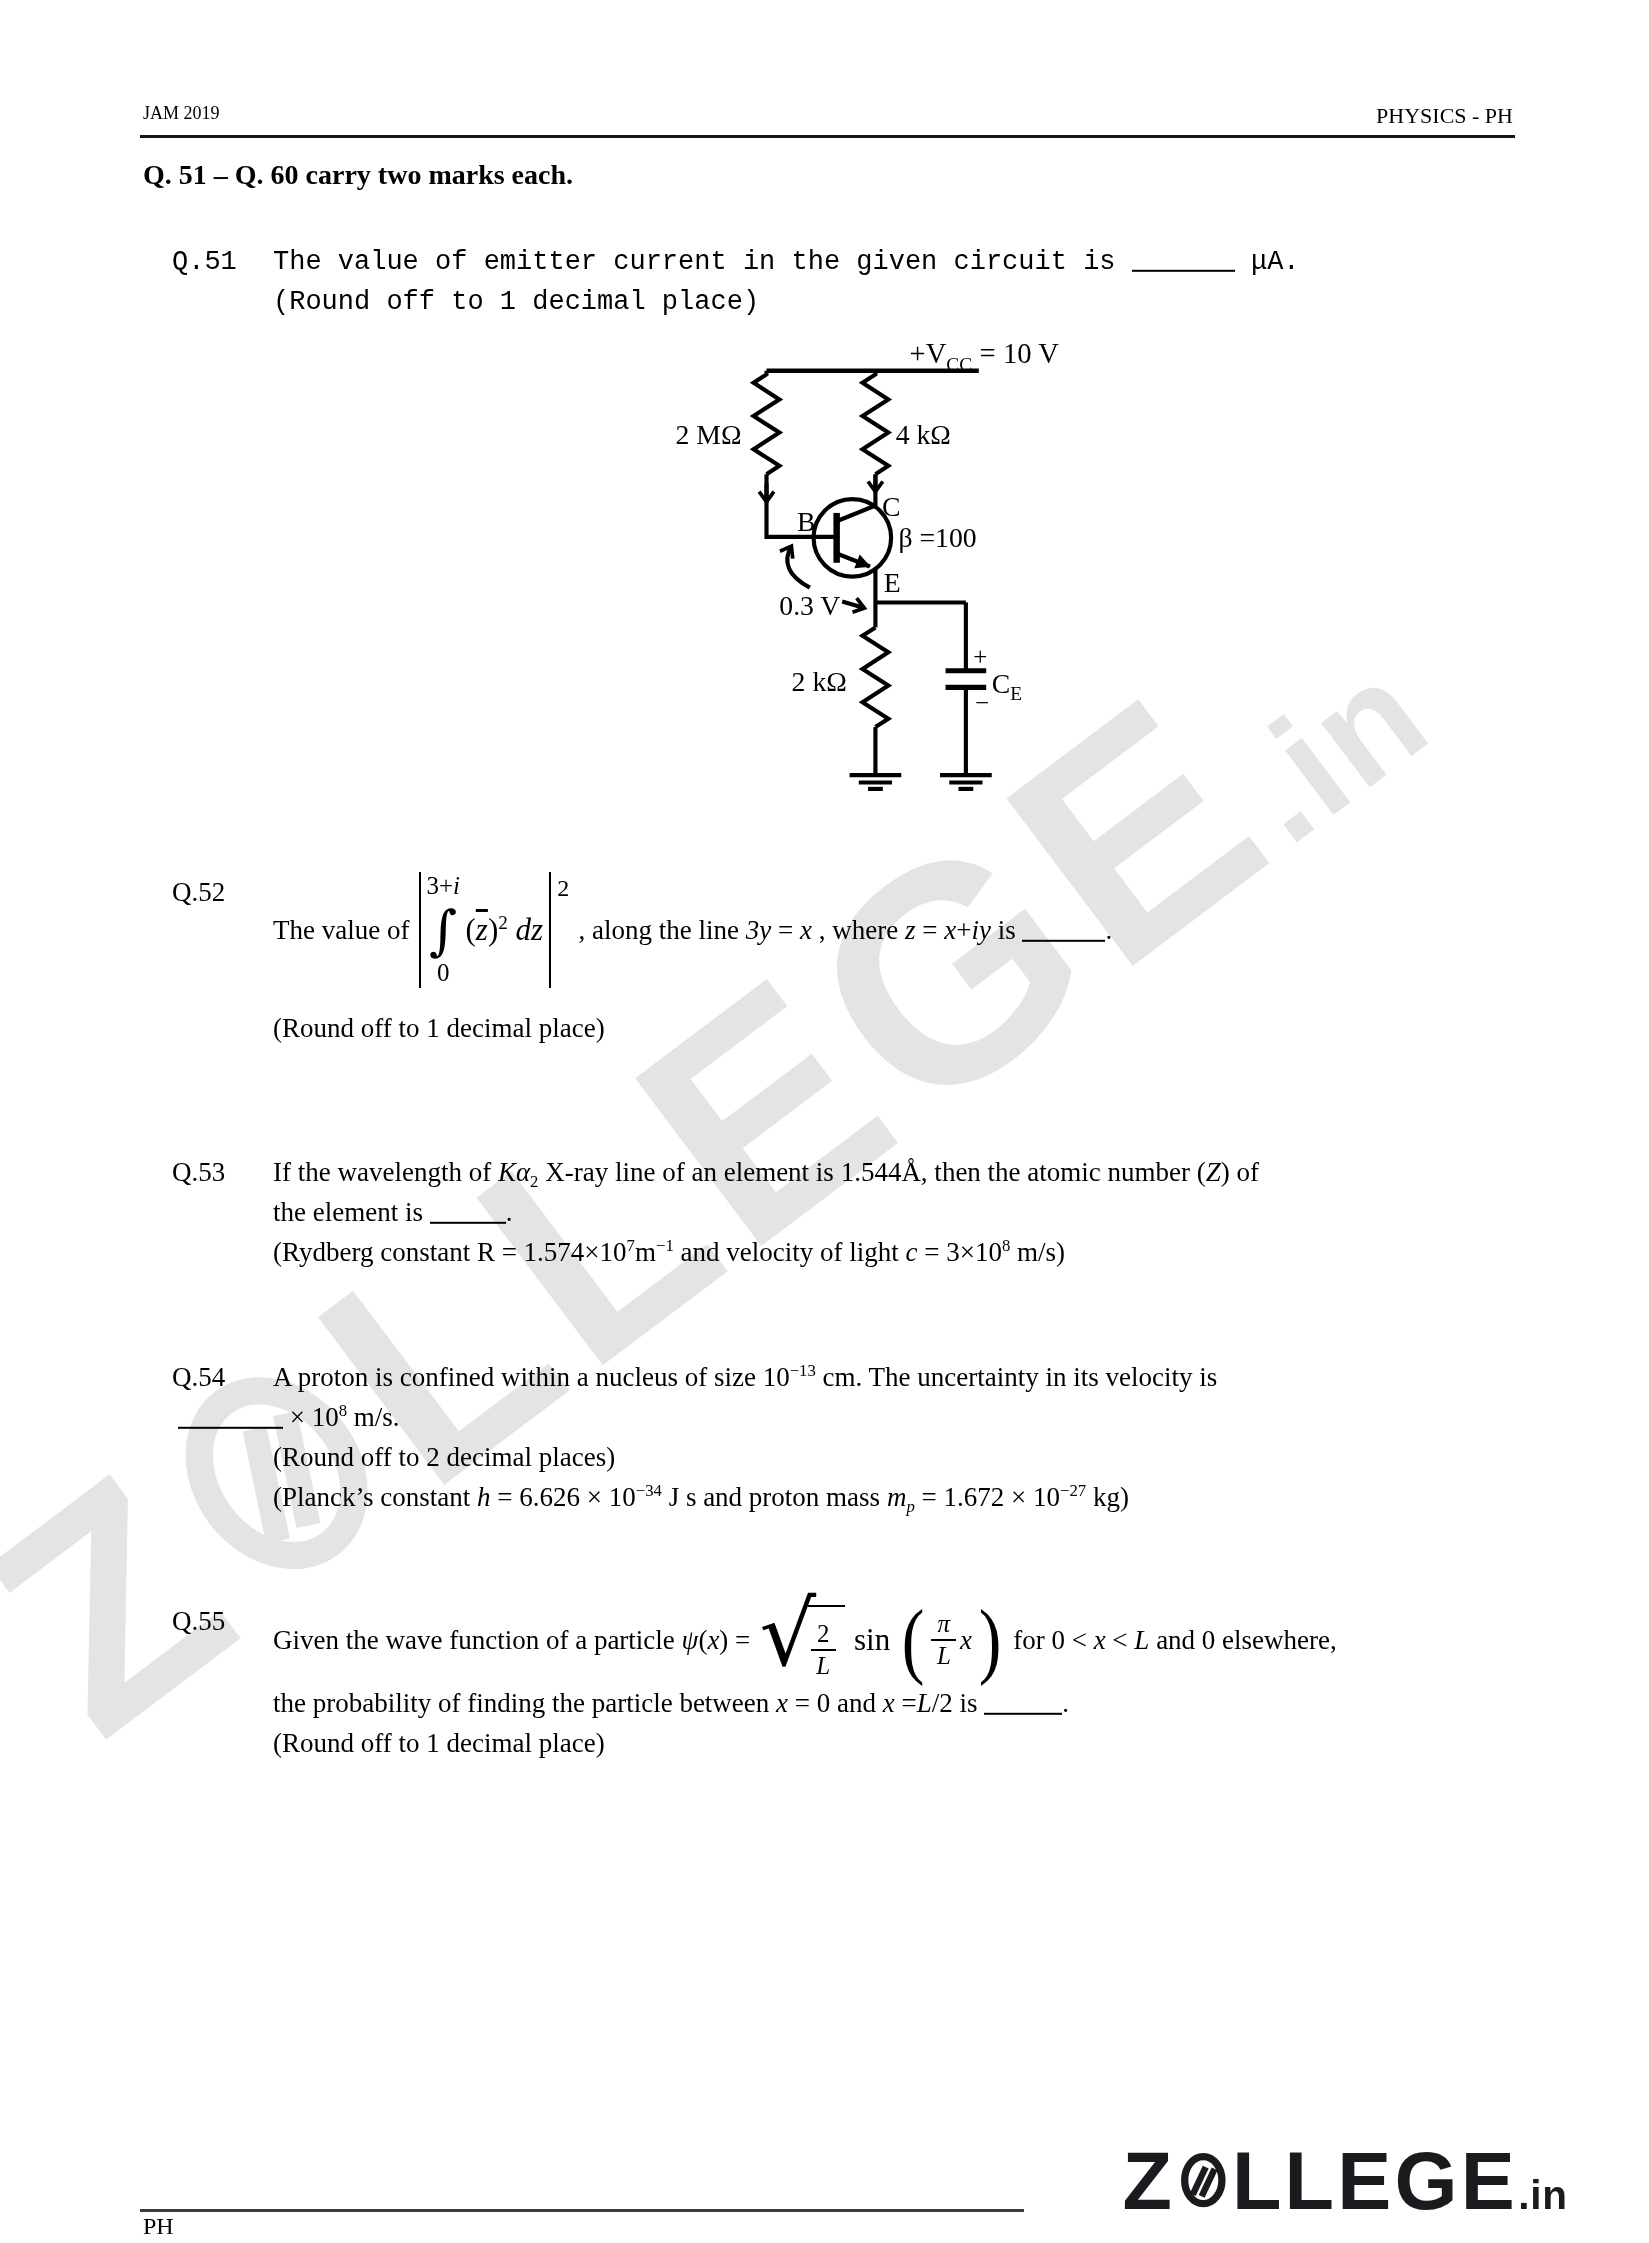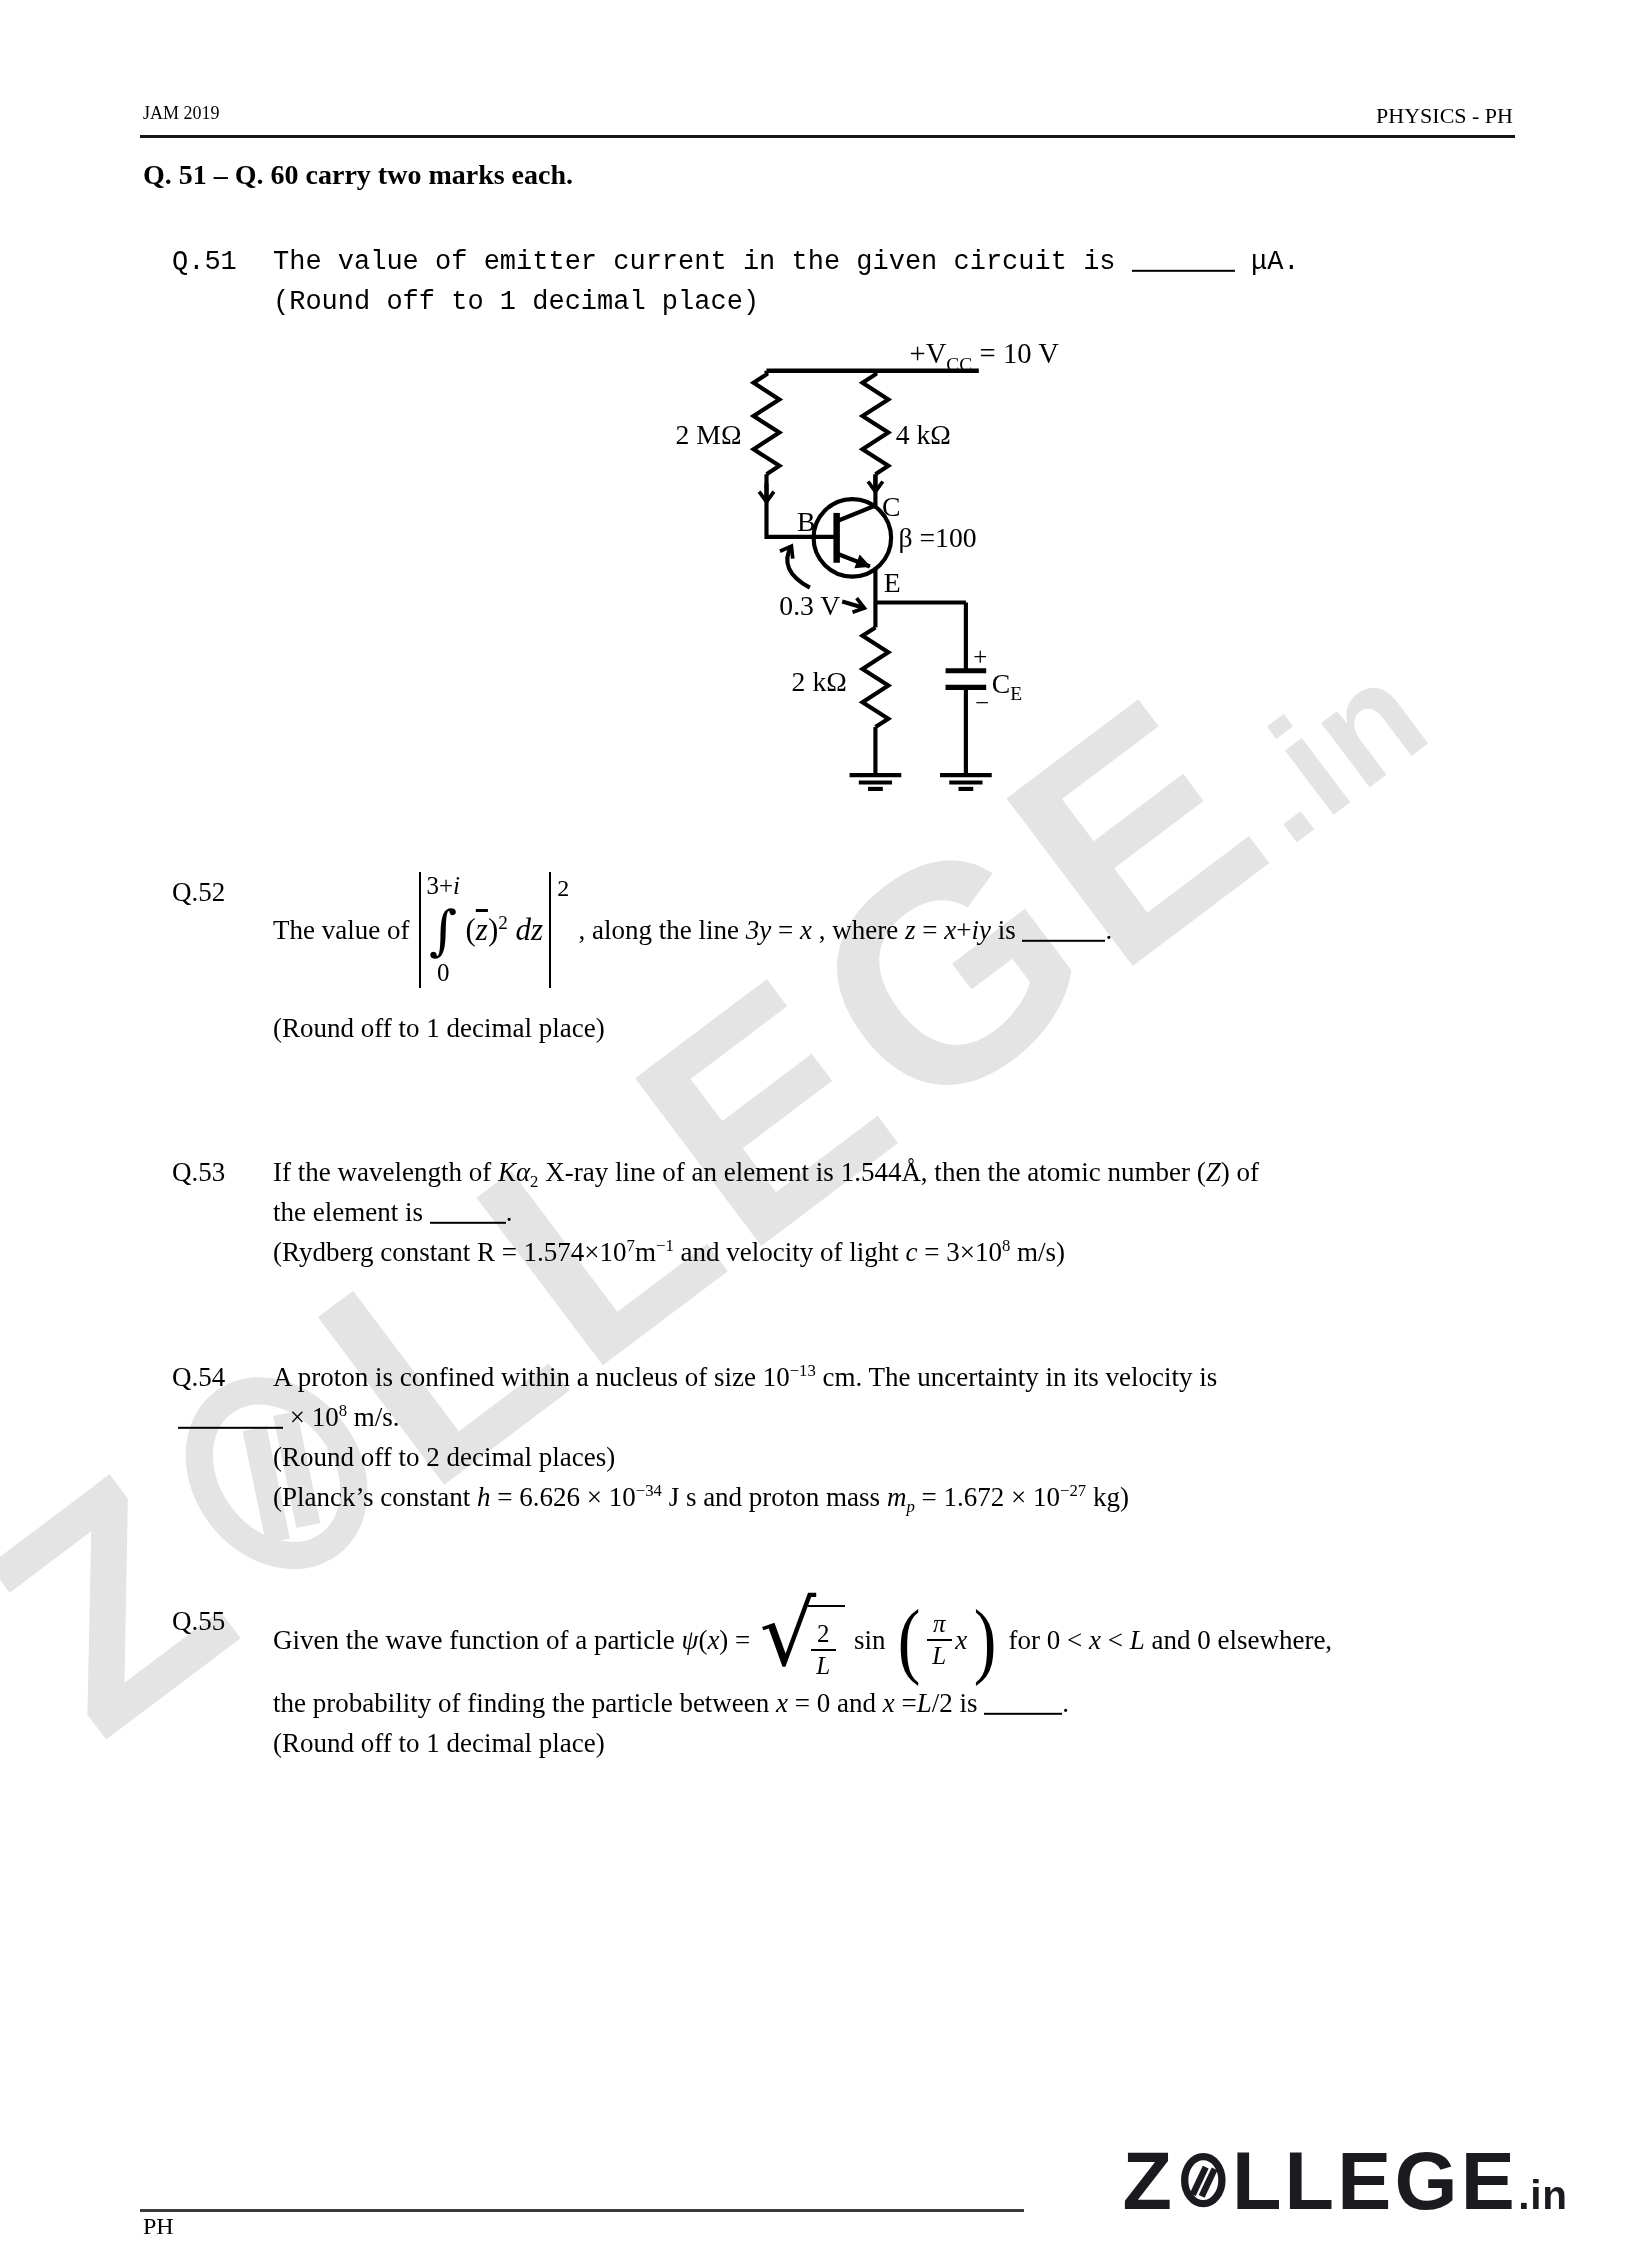--- a/index.html
+++ b/index.html
@@ -49,21 +49,21 @@
   .m-up{margin-bottom:1.8px;}
   .m-low{margin-top:1.8px;}
   .m-sup{align-self:flex-start;font-size:24px;margin-top:-3.7px;margin-left:0.9px;}
   .m-body{font-size:31px;}
   .m-sqrt{display:inline-flex;align-items:flex-start;}
   .m-rad{font-size:89px;line-height:0.85;font-family:"DejaVu Serif",serif;}
   .m-sqc{border-top:2.8px solid #000;padding:5.5px 9.2px 1.8px 2.8px;margin-left:-8.3px;margin-top:8.3px;}
   .m-frac{display:inline-flex;flex-direction:column;align-items:center;font-size:25px;line-height:1.2;}
   .m-num{padding:0 3.7px;}
   .m-den{border-top:2.3px solid #000;padding:0 5.5px;}
-  .m-fn{font-size:27px;}
+  .m-fn{font-size:31px;}
   .m-pgroup{display:inline-flex;align-items:center;column-gap:3.7px;}
   .m-bigp{font-size:85px;line-height:1;font-weight:400;transform:scaleX(0.8);}
   .m-var{font-size:27px;}
   .round-note{margin-top:20px;}
   
   .circuit{position:absolute;left:628px;top:332px;}
   .circuit text{font-family:"Liberation Serif","DejaVu Serif",serif;}
 </style>
 </head>
 <body>

